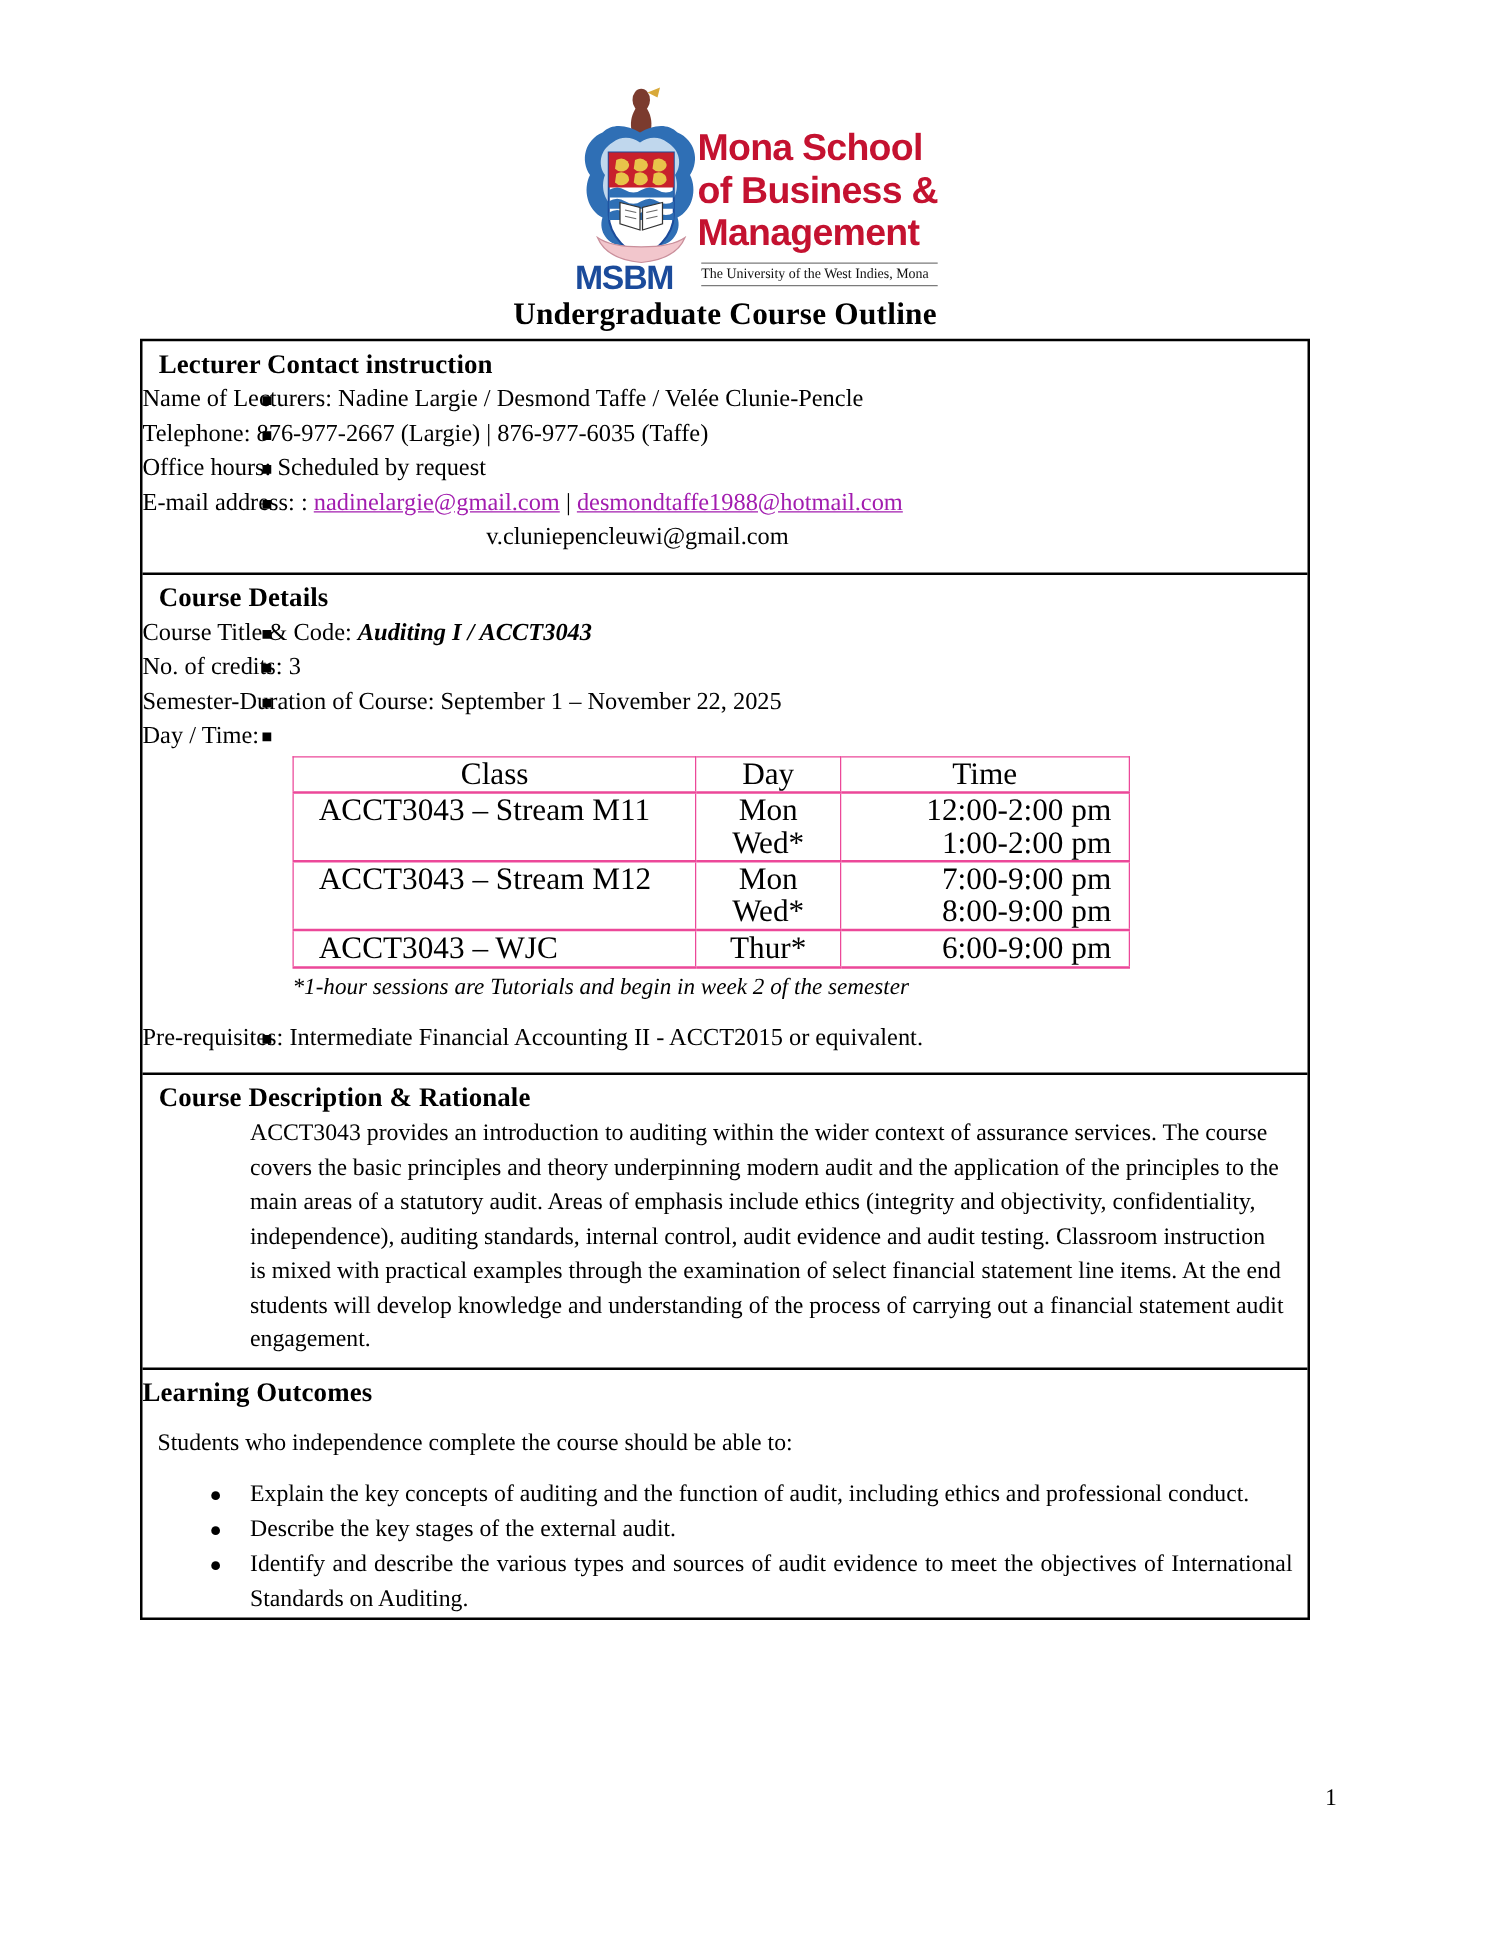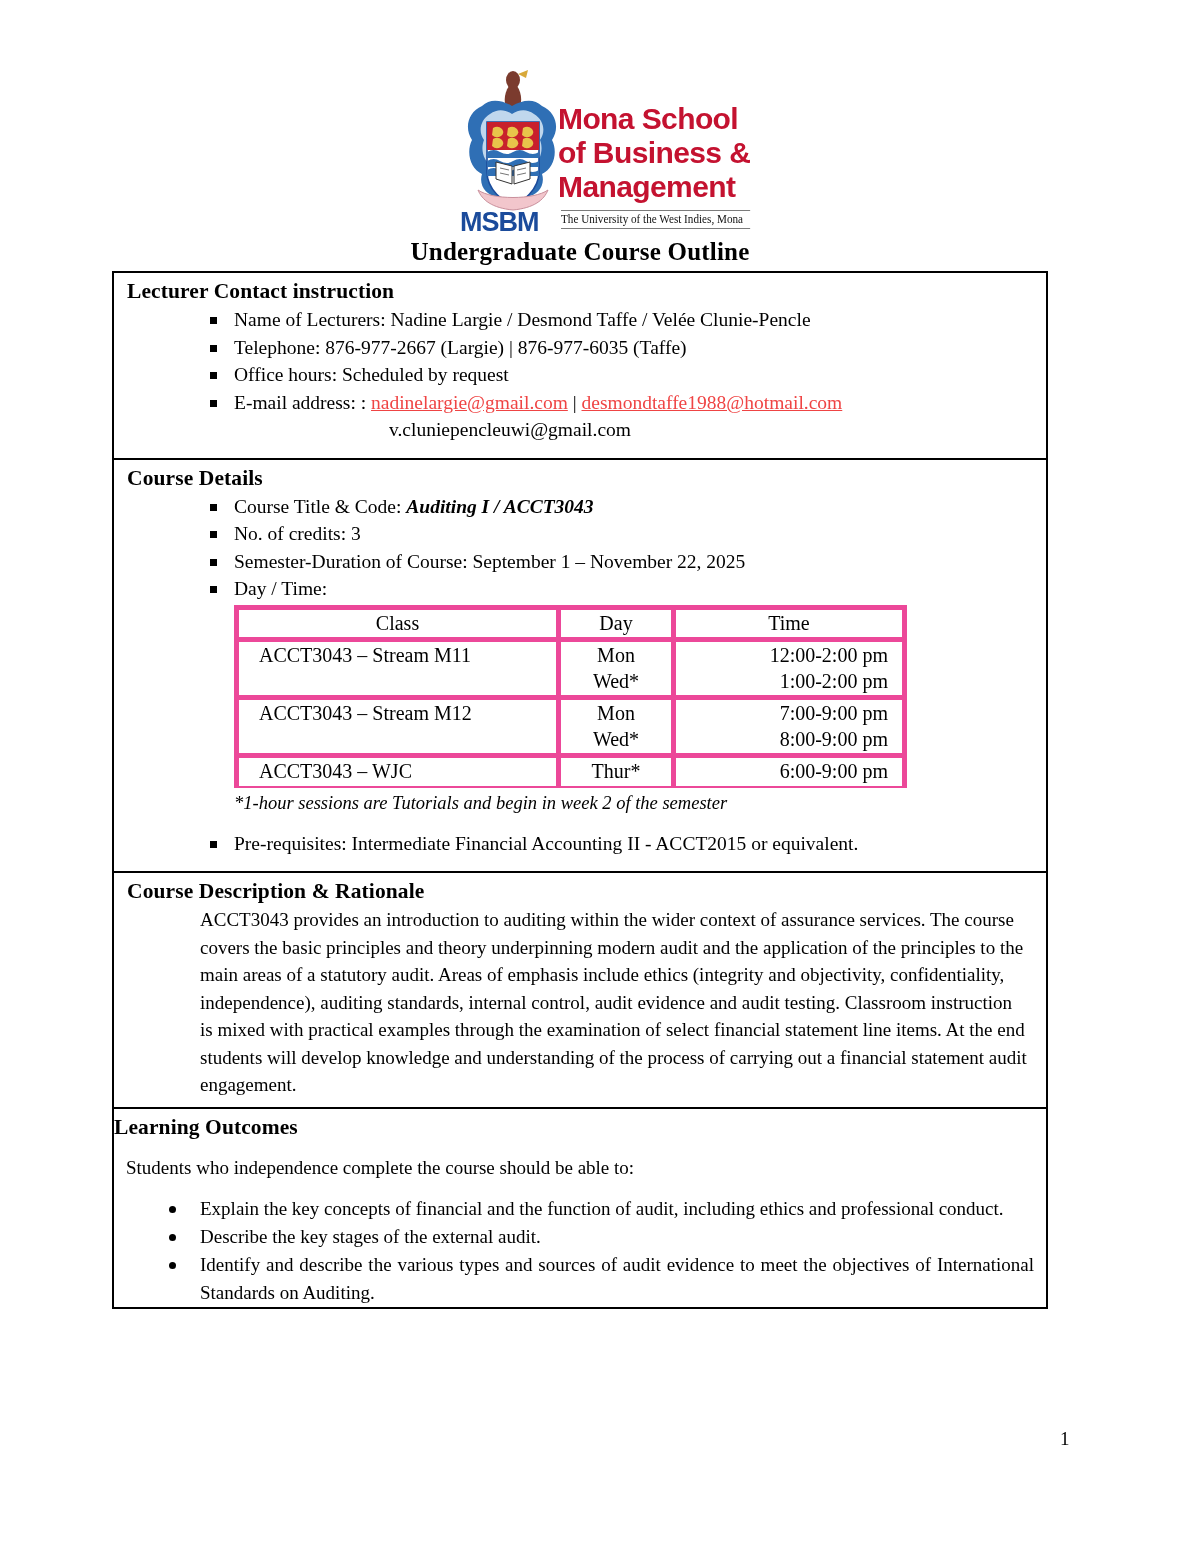--- a/index.html
+++ b/index.html
@@ -121,56 +121,55 @@
   
   ul.sq {
     list-style: none;
     margin: 0;
     padding: 0 0 0 0;
   }
   ul.sq > li {
     position: relative;
     font-size: 19.5px;
     line-height: 27.5px;
-    padding-left: 120px;
     margin: 0;
   }
   ul.sq > li::before {
     content: "";
     position: absolute;
     left: 96px;
     top: 11px;
     width: 7px;
     height: 7px;
     background: #000;
   }
 
   .bold { font-weight: bold; font-style: italic; }
 
   a.mail {
-    color: #ef4444;
+    color: #a21caf;
   }
   .plainmail { color: #000; }
 
   .email-second {
     padding-left: 275px;
     font-size: 19.5px;
     line-height: 27.5px;
   }
 
   
   .sched-wrap { padding-left: 120px; padding-top: 2px; }
   table.sched {
     border-collapse: collapse;
     width: 670px;
     table-layout: fixed;
   }
   table.sched td, table.sched th {
-    border: 5px solid #ec4899;
-    font-size: 20px;
+    border: 1px solid #ec4899;
+    font-size: 25px;
     line-height: 25.5px;
     font-weight: normal;
     padding: 1px 20px;
     vertical-align: top;
   }
   table.sched tr.hrow td { text-align: center; }
   table.sched td.c-class { text-align: left; }
   table.sched td.c-day   { text-align: center; }
   table.sched td.c-time  { text-align: right; padding-right: 14px; }
   .col-class { width: 322px; }
@@ -388,21 +387,21 @@
   <div class="section">
     <div class="sec-head indent">Course Description &amp; Rationale</div>
     <p class="body-para pad-b">ACCT3043 provides an introduction to auditing within the wider context of assurance services. The course covers the basic principles and theory underpinning modern audit and the application of the principles to the main areas of a statutory audit. Areas of emphasis include ethics (integrity and objectivity, confidentiality, independence), auditing standards, internal control, audit evidence and audit testing.  Classroom instruction is mixed with practical examples through the examination of select financial statement line items. At the end students will develop knowledge and understanding of the process of carrying out a financial statement audit engagement.</p>
   </div>
 
   <div class="section">
     <div class="sec-head flush">Learning Outcomes</div>
     <div class="lo-intro">Students who independence complete the course should be able to:</div>
     <div class="spacer-sm"></div>
     <ul class="rd pad-b">
-      <li>Explain the key concepts of financial and the function of audit, including ethics and professional conduct.</li>
+      <li>Explain the key concepts of auditing and the function of audit, including ethics and professional conduct.</li>
       <li>Describe the key stages of the external audit.</li>
       <li>Identify and describe the various types and sources of audit evidence to meet the objectives of International Standards on Auditing.</li>
     </ul>
   </div>
 
 </div>
 
 <div class="page-num">1</div>
 
 </body></html>

